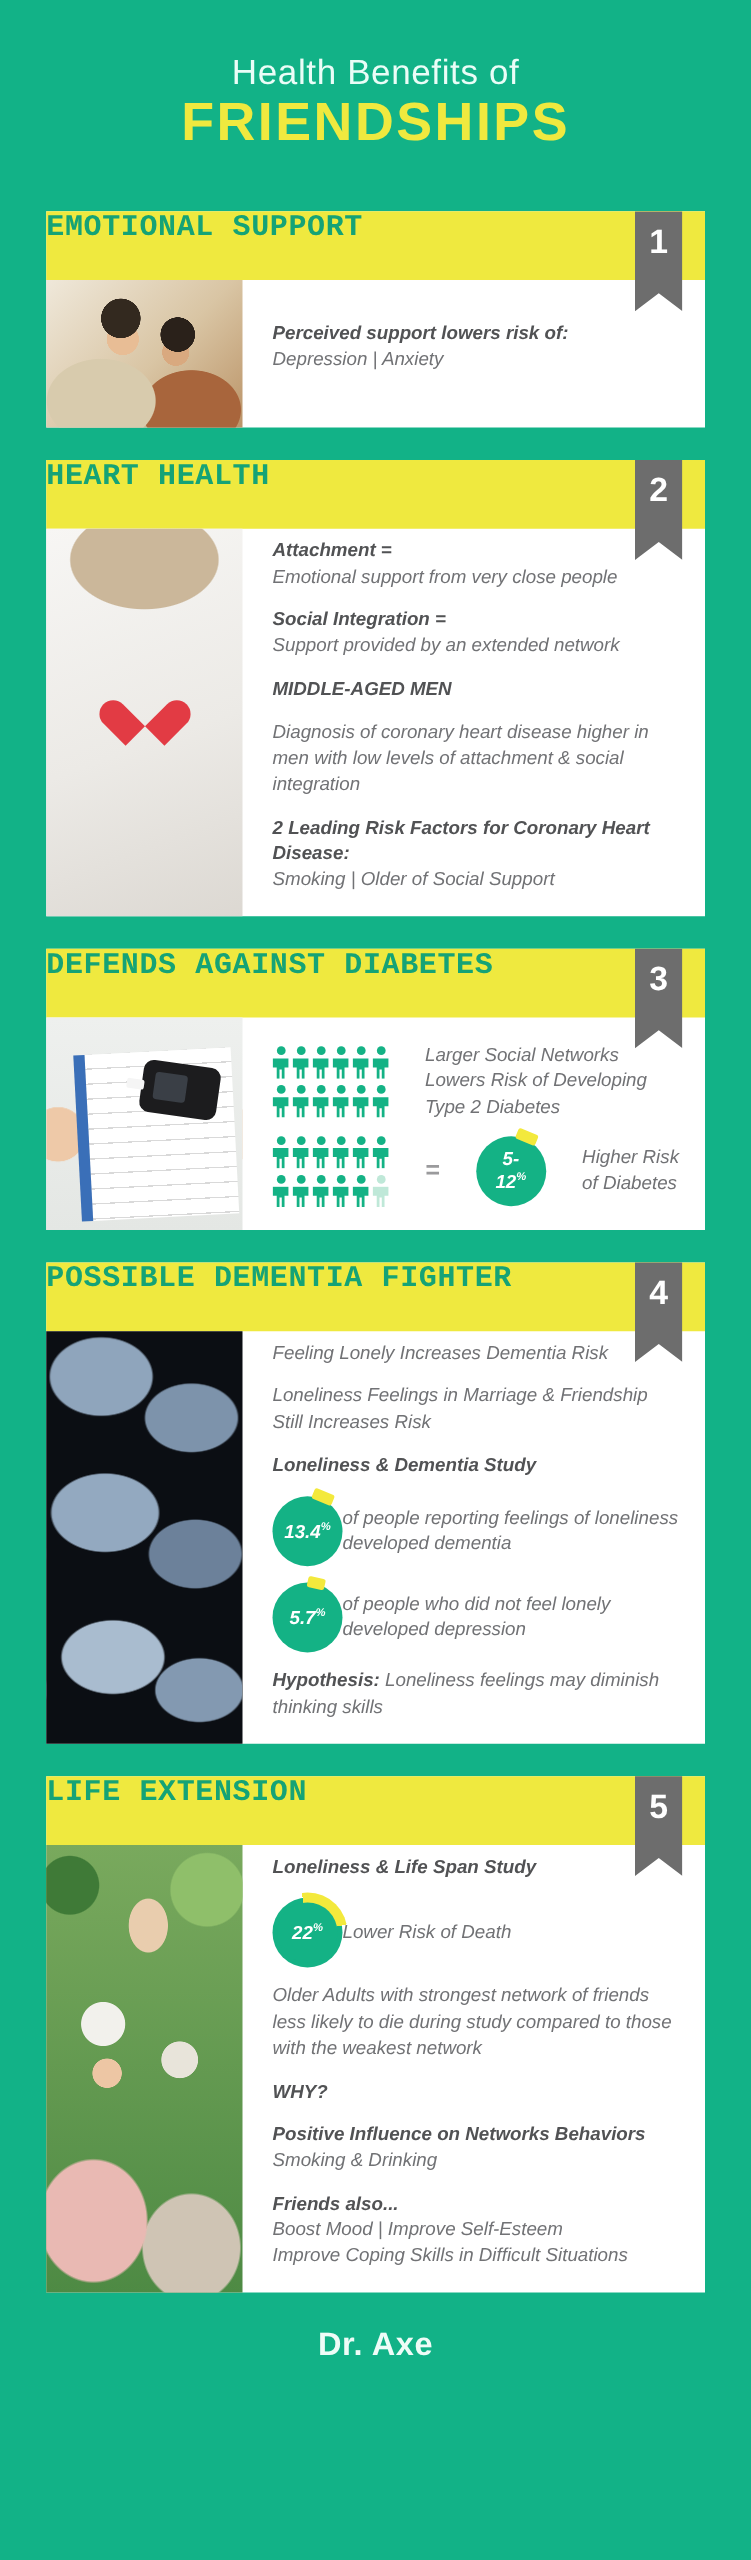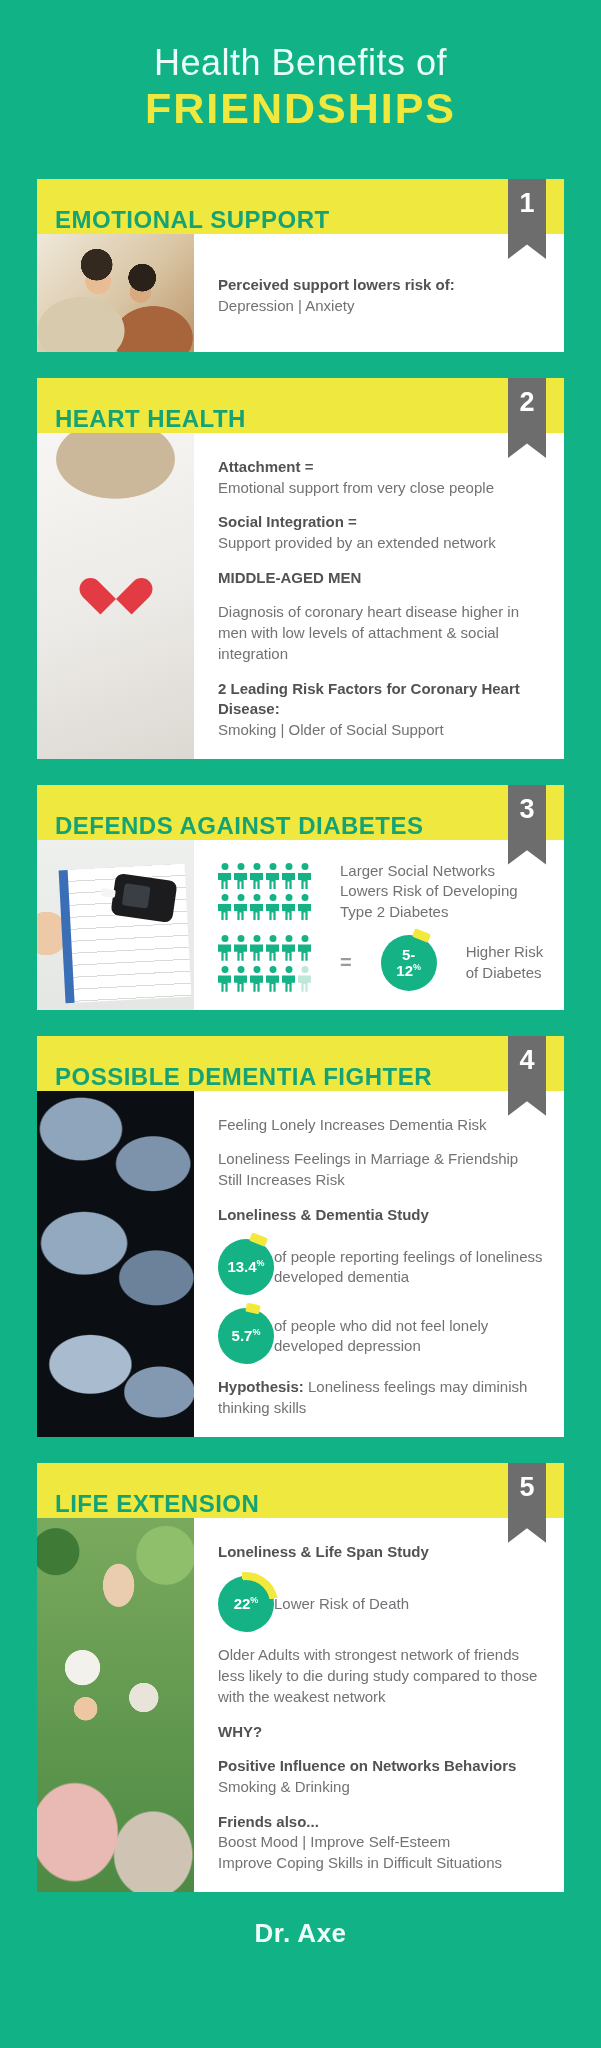--- a/index.html
+++ b/index.html
@@ -7,34 +7,34 @@
     --green:#14b285; --fadedGreen:#bfe8d8; --wedgeYellow:#f3e93c;
     --textBold:#515254; --textBody:#717275; --titlePale:#eafdf7; --white:#ffffff;
   }
   *{box-sizing:border-box;}
   html,body{margin:0;padding:0;}
   body{width:601px;background:var(--bg);font-family:"Liberation Sans",sans-serif;}
   .page{width:601px;min-height:2048px;padding:42px 0 56px;}
 
   
   .masthead{text-align:center;margin-bottom:46px;}
-  .masthead .line1{color:var(--titlePale);font-size:36px;font-weight:500;letter-spacing:.5px;}
+  .masthead .line1{color:var(--titlePale);font-size:28px;font-weight:500;letter-spacing:.5px;}
   .masthead .line2{color:var(--yellow);font-size:43px;font-weight:800;letter-spacing:2px;margin-top:0;}
 
   
   .card{margin:0 37px 26px;background:var(--white);position:relative;}
-  .card-head{background:var(--yellow);height:55px;display:flex;align-items:flex-end;padding-left:18px;}
+  .card-head{background:var(--yellow);height:55px;display:flex;align-items:flex-start;font-family:Liberation Mono, monospace;}
   .card-head h2{margin:0;color:var(--headGreen);font-size:24px;font-weight:800;letter-spacing:.5px;}
   .ribbon{position:absolute;top:0;right:18px;width:38px;height:80px;background:var(--ribbon);
     clip-path:polygon(0 0,100% 0,100% 100%,50% 82%,0 100%);
     display:flex;justify-content:center;color:var(--white);font-size:27px;font-weight:700;
     padding-top:9px;z-index:3;}
   .card-body{display:flex;align-items:stretch;}
   .photo{flex:0 0 157px;position:relative;overflow:hidden;min-height:118px;}
-  .content{flex:1;padding:24px 18px 18px 24px;color:var(--textBody);font-size:15px;line-height:1.38;}
+  .content{flex:1;padding:8px 18px 18px 24px;color:var(--textBody);font-size:15px;line-height:1.38;font-style:italic;}
   .content p{margin:0 0 14px;}
   .content p:last-child{margin-bottom:0;}
   .lbl{display:block;color:var(--textBold);font-weight:700;}
   .lbl-inline{color:var(--textBold);font-weight:700;}
   .center-v{display:flex;flex-direction:column;justify-content:center;}
 
   
   .picto-row{display:flex;align-items:center;gap:29px;margin:5px 0 12px;}
   .picto-row:last-child{margin-bottom:0;}
   .picto-grid{display:grid;gap:5px 3px;flex:0 0 auto;}

